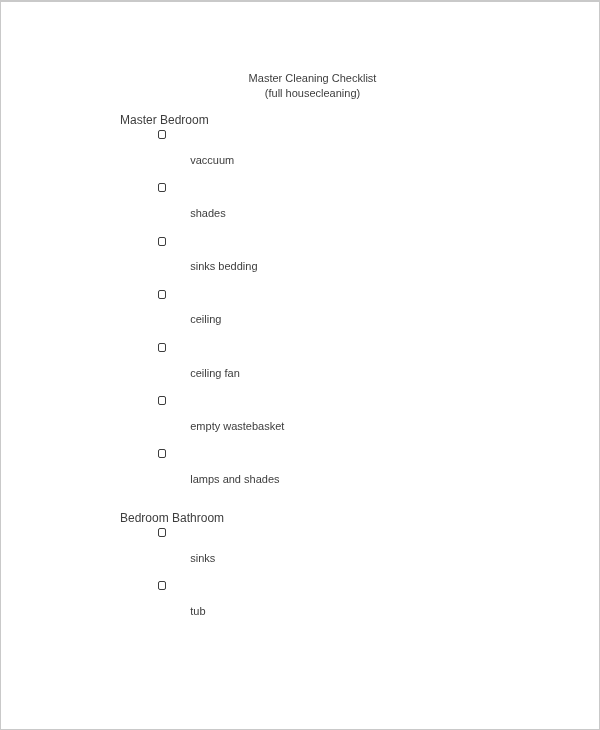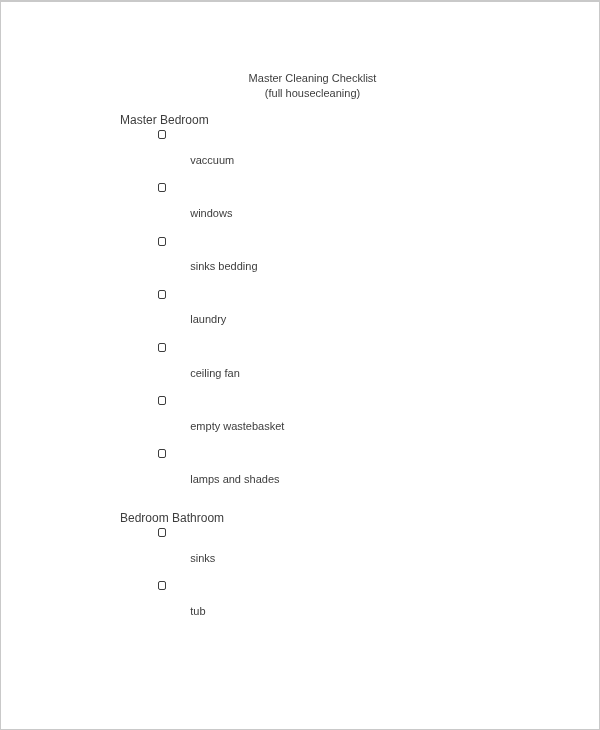--- a/index.html
+++ b/index.html
@@ -76,31 +76,31 @@
     <h2 class="section-heading">Master Bedroom</h2>
     <ul class="items">
 
   <li class="item">
     <span class="checkbox"></span>
     <span class="item-label">vaccuum</span>
   </li>
 
   <li class="item">
     <span class="checkbox"></span>
-    <span class="item-label">windows</span>
+    <span class="item-label">shades</span>
   </li>
 
   <li class="item">
     <span class="checkbox"></span>
     <span class="item-label">sinks bedding</span>
   </li>
 
   <li class="item">
     <span class="checkbox"></span>
-    <span class="item-label">laundry</span>
+    <span class="item-label">ceiling</span>
   </li>
 
   <li class="item">
     <span class="checkbox"></span>
     <span class="item-label">ceiling fan</span>
   </li>
 
   <li class="item">
     <span class="checkbox"></span>
     <span class="item-label">empty wastebasket</span>

